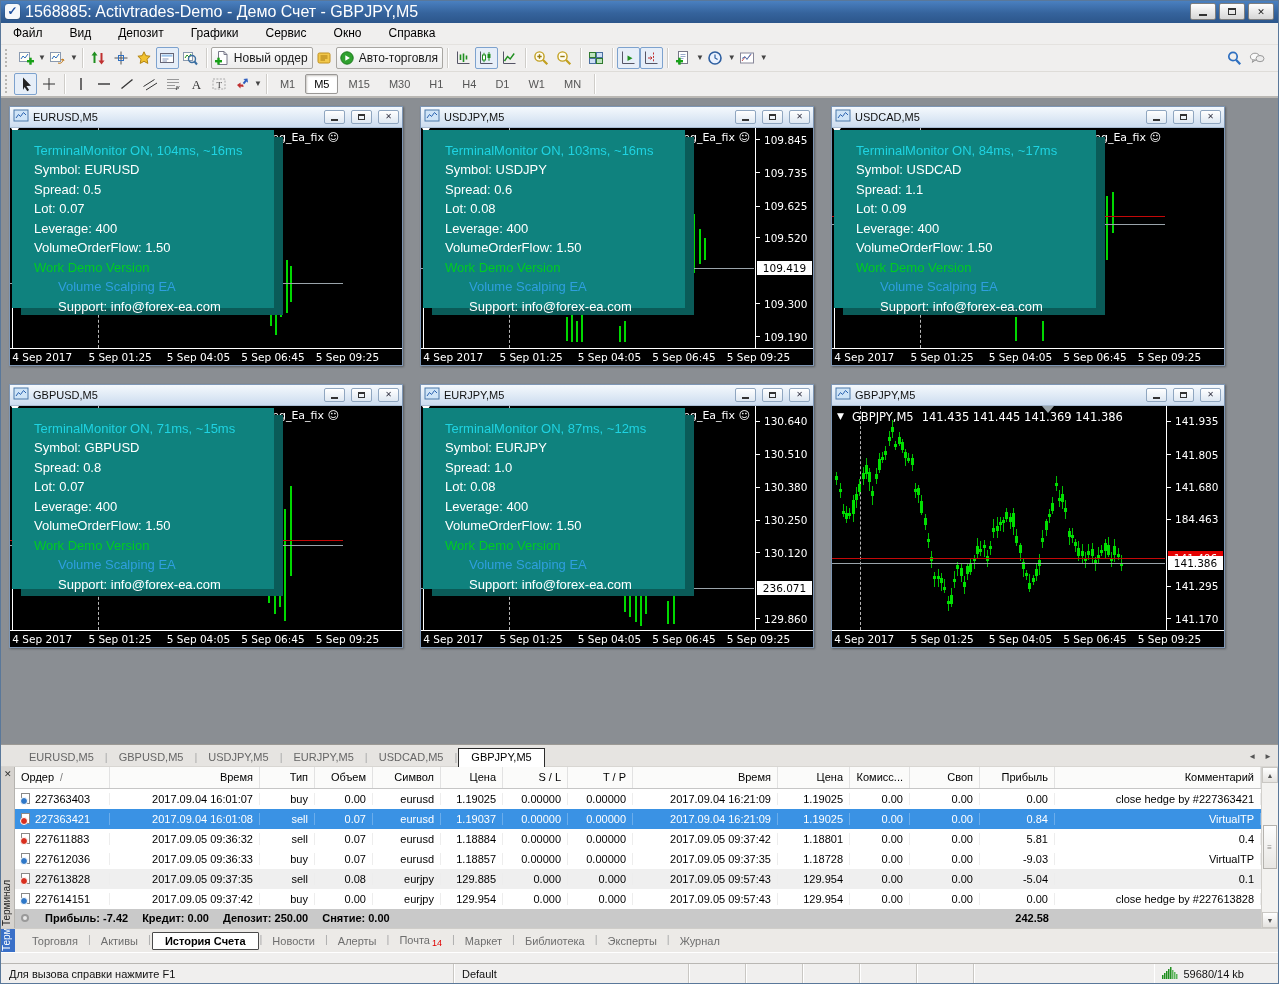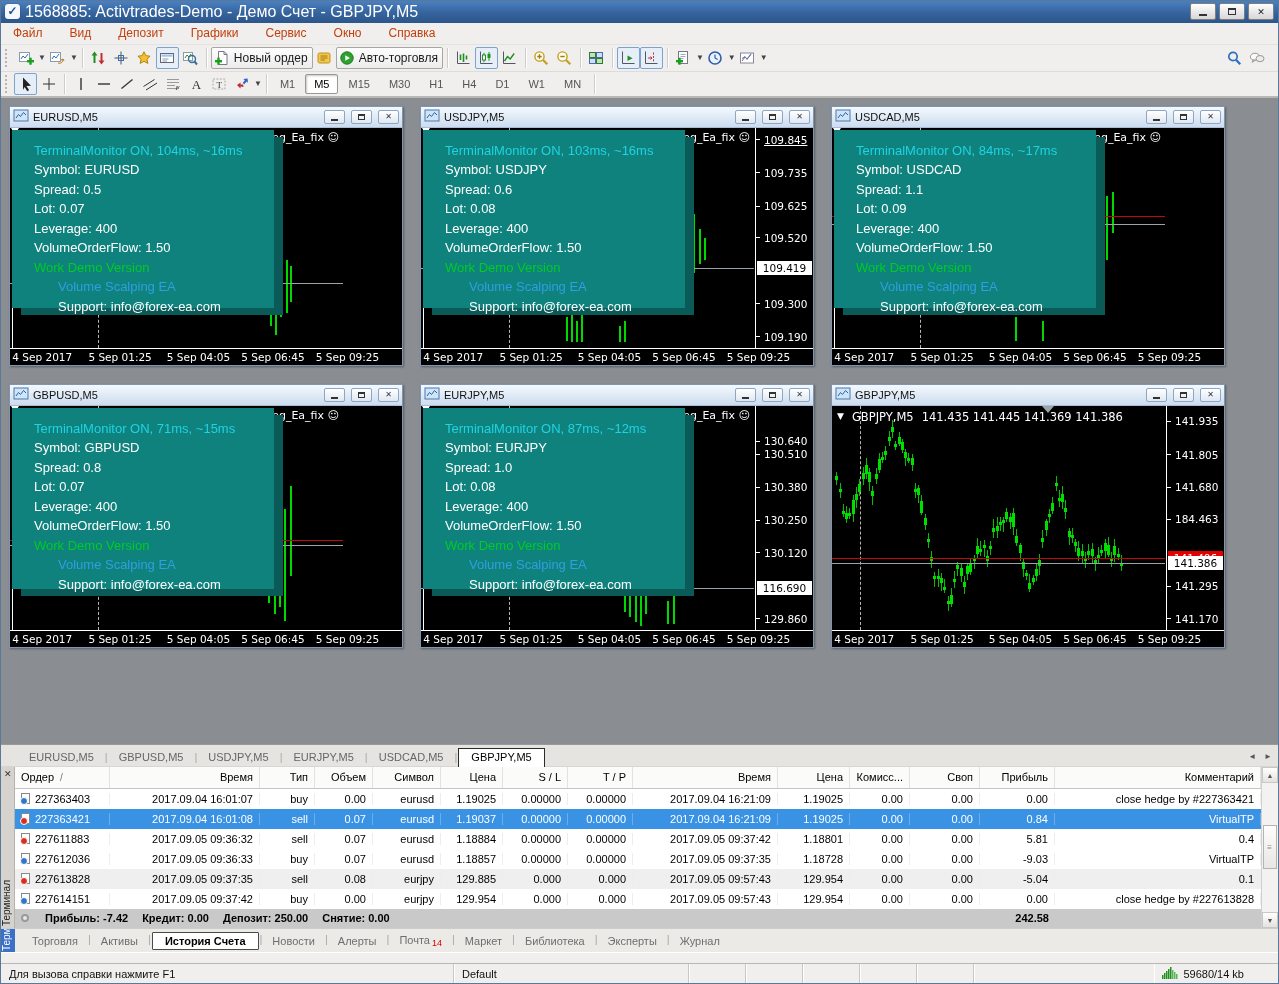--- a/index.html
+++ b/index.html
@@ -10,21 +10,21 @@
   
   .titlebar{height:22px;background:linear-gradient(180deg,#4a80c0 0%,#35639c 55%,#2c568b 100%);display:flex;align-items:center;padding:0 4px;gap:5px;color:#fff}
   .appicon{width:15px;height:15px;background:#f6f8fb;border-radius:3px;color:#1d4e9e;font-weight:bold;font-size:12px;line-height:14px;text-align:center;box-shadow:0 0 1px #123}
   .apptitle{font-size:16px;flex:1;white-space:nowrap;overflow:hidden}
   .wctl{display:flex;gap:3px}
   .wbtn{width:26px;height:17px;background:linear-gradient(#fefefe,#d6d6d6);border:1px solid #7e7e7e;border-radius:2px;display:flex;align-items:center;justify-content:center;color:#222;font-size:9px}
   .glyph-min{width:8px;height:2px;background:#333;margin-top:7px}
   .glyph-max{width:8px;height:7px;border:1px solid #333;border-top-width:2px}
 
   
-  .menubar{height:22px;background:#f0efee;display:flex;align-items:center;gap:27px;padding:0 12px;color:#c2410c;border-bottom:1px solid #e4e2df}
+  .menubar{height:22px;background:#f0efee;display:flex;align-items:center;gap:27px;padding:0 12px;color:#000000;border-bottom:1px solid #e4e2df}
 
   
   .tb{background:#f0efee;display:flex;align-items:center;padding:0 2px}
   .tb1{height:27px;border-bottom:1px solid #dedcd8}
   .tb2{height:26px;border-bottom:2px solid #b9b7b3}
   .handle{width:5px;height:18px;border-left:2px dotted #b8b6b2;margin:0 4px 0 2px}
   .sep{width:1px;height:20px;background:#cfcdc9;box-shadow:1px 0 0 #fff;margin:0 4px}
   .tbtn{height:22px;min-width:23px;padding:0 2px;display:flex;align-items:center;justify-content:center;border:1px solid transparent;border-radius:2px;gap:2px}
   .tbtn.pressed{border-color:#7da2ce;background:#e6eef8}
   .tbtn.framed{border-color:#a8a6a2;background:linear-gradient(#fdfdfd,#ececec)}
@@ -505,21 +505,21 @@
           <div>Lot: 0.08</div>
           <div>Leverage: 400</div>
           <div>VolumeOrderFlow: 1.50</div>
           <div class="c-green">Work Demo Version</div>
           <div class="c-blue ind">Volume Scalping EA</div>
           <div class="ind">Support: info@forex-ea.com</div>
         </div>
       </div>
       <span class="ealabel">_Scalping_Ea_fix ☺</span>
       <div class="axis">
-            <div class="tick" style="top: calc(5.5% - 6px); text-decoration: underline;">109.845</div>
+            <div class="tick" style="top: calc(5.5% - 6px);">109.845</div>
             <div class="tick" style="top: calc(20.53% - 6px);">109.735</div>
             <div class="tick" style="top: calc(35.56% - 6px);">109.625</div>
             <div class="tick" style="top: calc(49.91% - 6px);">109.520</div>
             <div class="tick" style="top: calc(79.97% - 6px);">109.300</div>
             <div class="tick" style="top: calc(95% - 6px);">109.190</div>
             <div class="pbox bid" style="top: calc(63.71% - 7px);">109.419</div>
           </div>
       <div class="taxis">
             <span class="tlab" style="left: 0.6%;">4 Sep 2017</span>
             <span class="tlab" style="left: 20%;">5 Sep 01:25</span>
@@ -679,27 +679,27 @@
           <div>Lot: 0.08</div>
           <div>Leverage: 400</div>
           <div>VolumeOrderFlow: 1.50</div>
           <div class="c-green">Work Demo Version</div>
           <div class="c-blue ind">Volume Scalping EA</div>
           <div class="ind">Support: info@forex-ea.com</div>
         </div>
       </div>
       <span class="ealabel">_Scalping_Ea_fix ☺</span>
       <div class="axis">
-            <div class="tick" style="top: calc(7% - 6px); margin-top: 20px;">130.640</div>
+            <div class="tick" style="top: calc(7% - 6px);">130.640</div>
             <div class="tick" style="top: calc(21.67% - 6px);">130.510</div>
             <div class="tick" style="top: calc(36.33% - 6px);">130.380</div>
             <div class="tick" style="top: calc(51% - 6px);">130.250</div>
             <div class="tick" style="top: calc(65.67% - 6px);">130.120</div>
             <div class="tick" style="top: calc(95% - 6px);">129.860</div>
-            <div class="pbox bid" style="top: calc(81.24% - 7px);">116.690</div>
+            <div class="pbox bid" style="top: calc(81.24% - 7px);">236.071</div>
           </div>
       <div class="taxis">
             <span class="tlab" style="left: 0.6%;">4 Sep 2017</span>
             <span class="tlab" style="left: 20%;">5 Sep 01:25</span>
             <span class="tlab" style="left: 40%;">5 Sep 04:05</span>
             <span class="tlab" style="left: 59%;">5 Sep 06:45</span>
             <span class="tlab" style="left: 78%;">5 Sep 09:25</span>
           </div>
     </div>
   </div>

